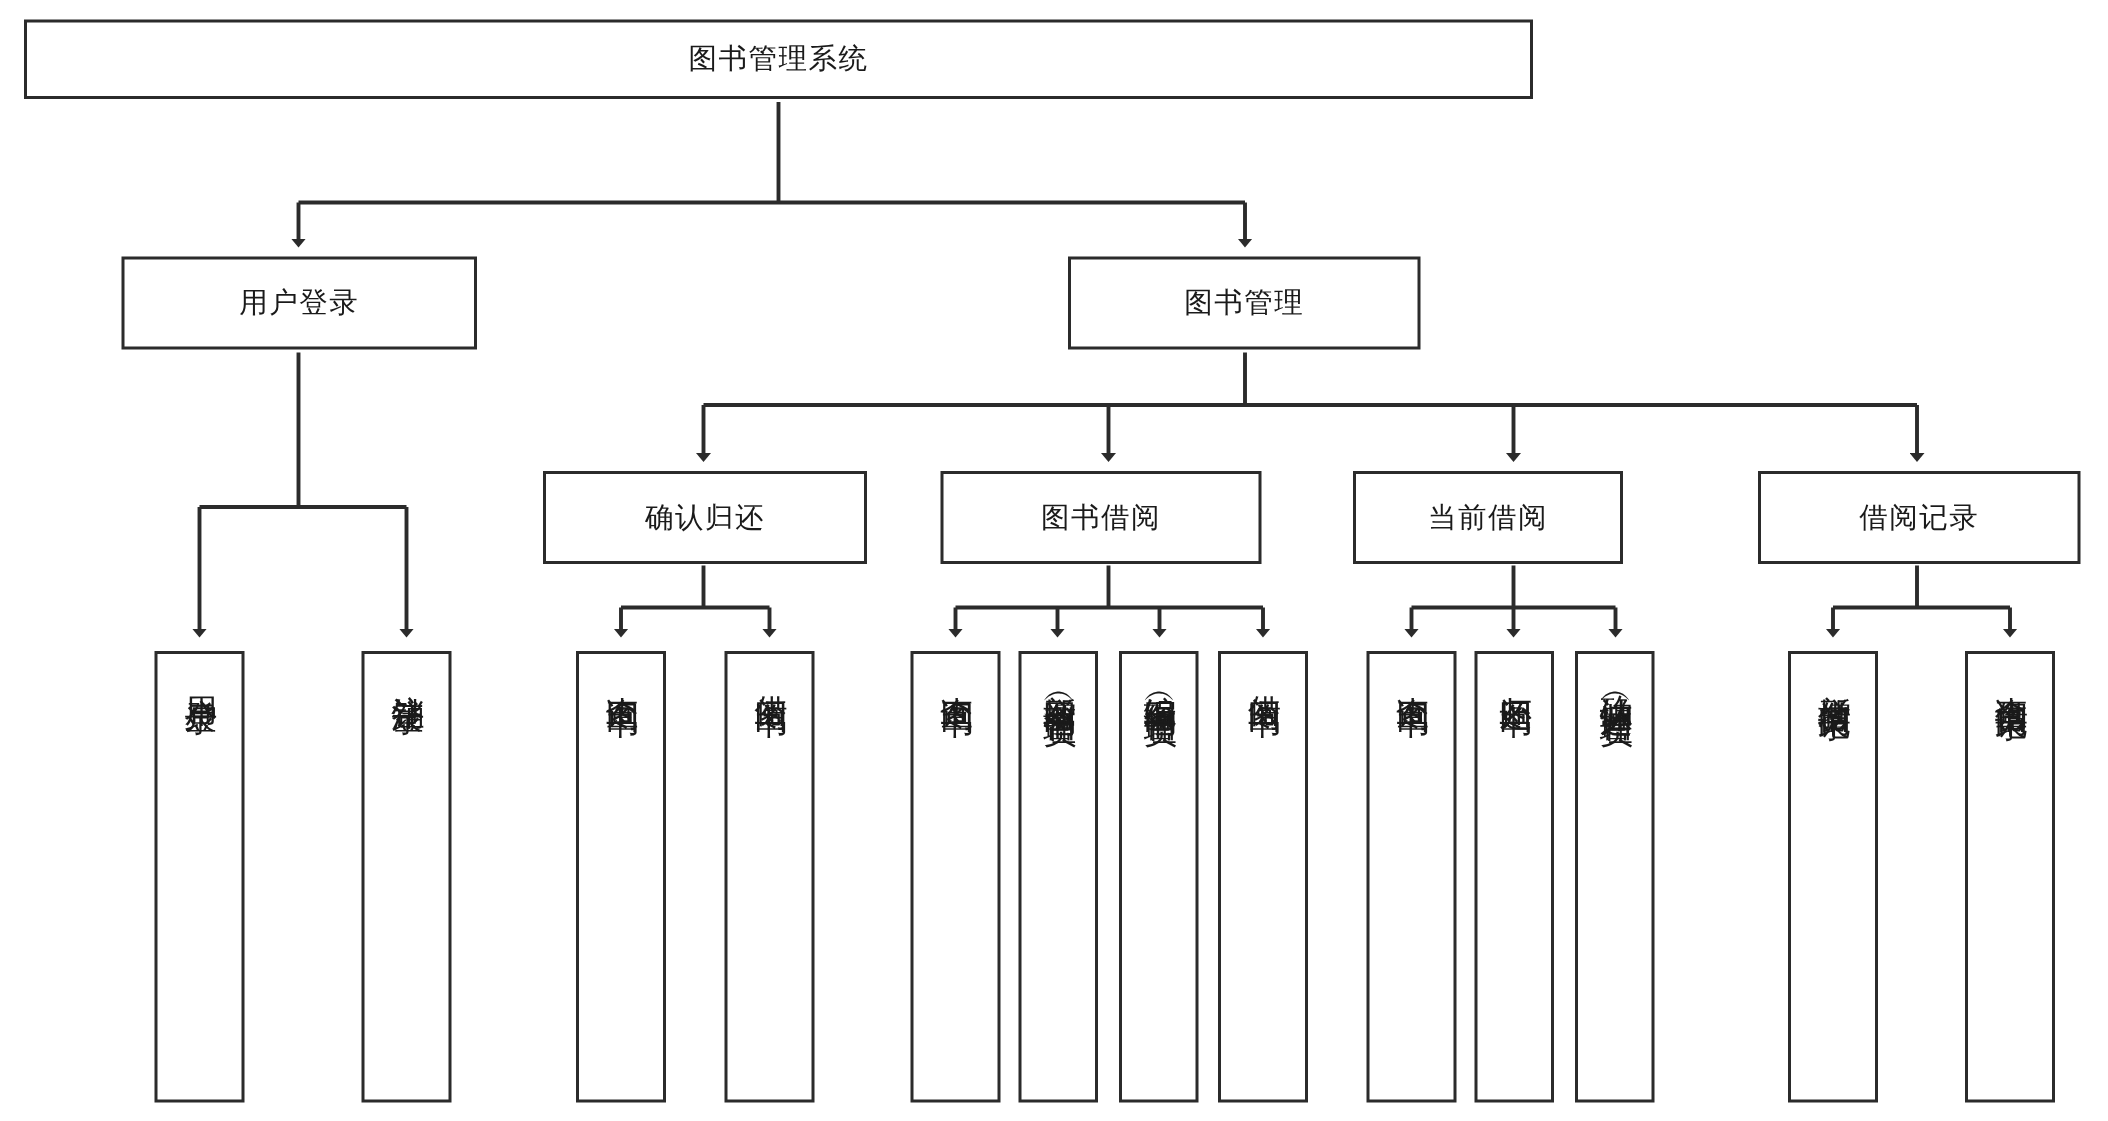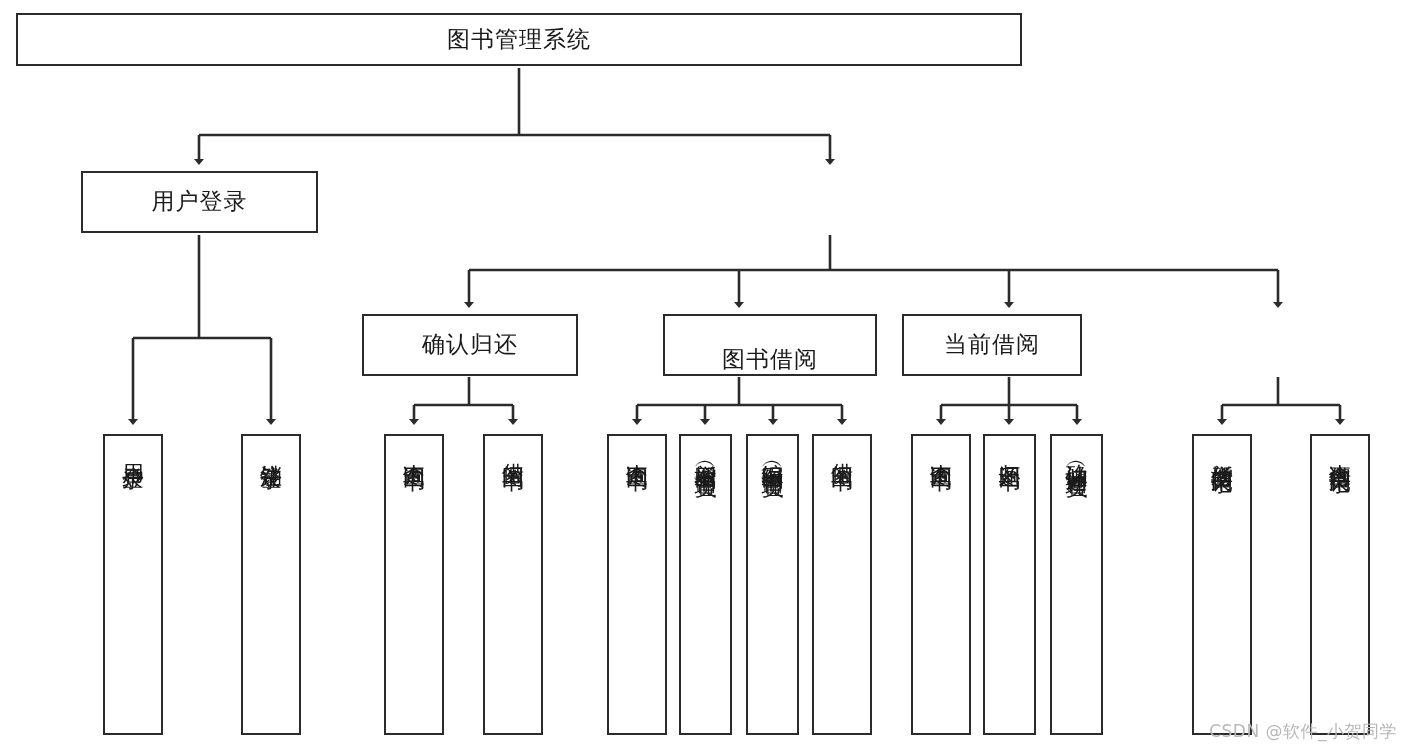--- a/index.html
+++ b/index.html
@@ -30,21 +30,21 @@
     box-sizing: border-box;
     background: #ffffff;
     border: 2.5px solid #2b2b2b;
     display: flex;
     align-items: center;
     justify-content: center;
     text-align: center;
     color: #1a1a1a;
   }
   .node.horiz {
-    font-size: 23px;
+    font-size: 19px;
     line-height: 1.2;
     letter-spacing: 1px;
   }
   .node.vert {
     font-size: 22px;
     line-height: 1.18;
     letter-spacing: 2px;
     align-items: flex-start;
     justify-content: center;
     padding-top: 10px;
@@ -120,29 +120,35 @@
     </g>
   </svg>
 
   <div class="node horiz" style="left:16px; top:13px; width:1006px; height:53px;">
     <span>图书管理系统</span>
   </div>
 
   <div class="node horiz" style="left:81px; top:171px; width:237px; height:62px;">
     <span>用户登录</span>
   </div>
+  <div class="node horiz" style="left:712px; top:171px; width:235px; height:62px;">
+    <span>图书管理</span>
+  </div>
 
   <div class="node horiz" style="left:362px; top:314px; width:216px; height:62px;">
     <span>确认归还</span>
   </div>
-  <div class="node horiz" style="left:663px; top:314px; width:214px; height:62px;align-items:flex-end;">
+  <div class="node horiz" style="left:627px; top:314px; width:214px; height:62px;">
     <span>图书借阅</span>
   </div>
   <div class="node horiz" style="left:902px; top:314px; width:180px; height:62px;">
     <span>当前借阅</span>
+  </div>
+  <div class="node horiz" style="left:1172px; top:314px; width:215px; height:62px;">
+    <span>借阅记录</span>
   </div>
 
   <div class="node vert" style="left:103px; top:434px; width:60px; height:301px;">
     <span class="vtext">用户登录</span>
   </div>
   <div class="node vert" style="left:241px; top:434px; width:60px; height:301px;">
     <span class="vtext">注销登录</span>
   </div>
 
   <div class="node vert" style="left:384px; top:434px; width:60px; height:301px;">
@@ -175,15 +181,14 @@
     <span class="vtext">确认归还（管理员）</span>
   </div>
 
   <div class="node vert" style="left:1192px; top:434px; width:60px; height:301px;">
     <span class="vtext">新增借阅记录</span>
   </div>
   <div class="node vert" style="left:1310px; top:434px; width:60px; height:301px;">
     <span class="vtext">查询借阅记录</span>
   </div>
 
-  <div class="watermark">CSDN @软件_小贺同学</div>
 
 </div>
 
 </body></html>

